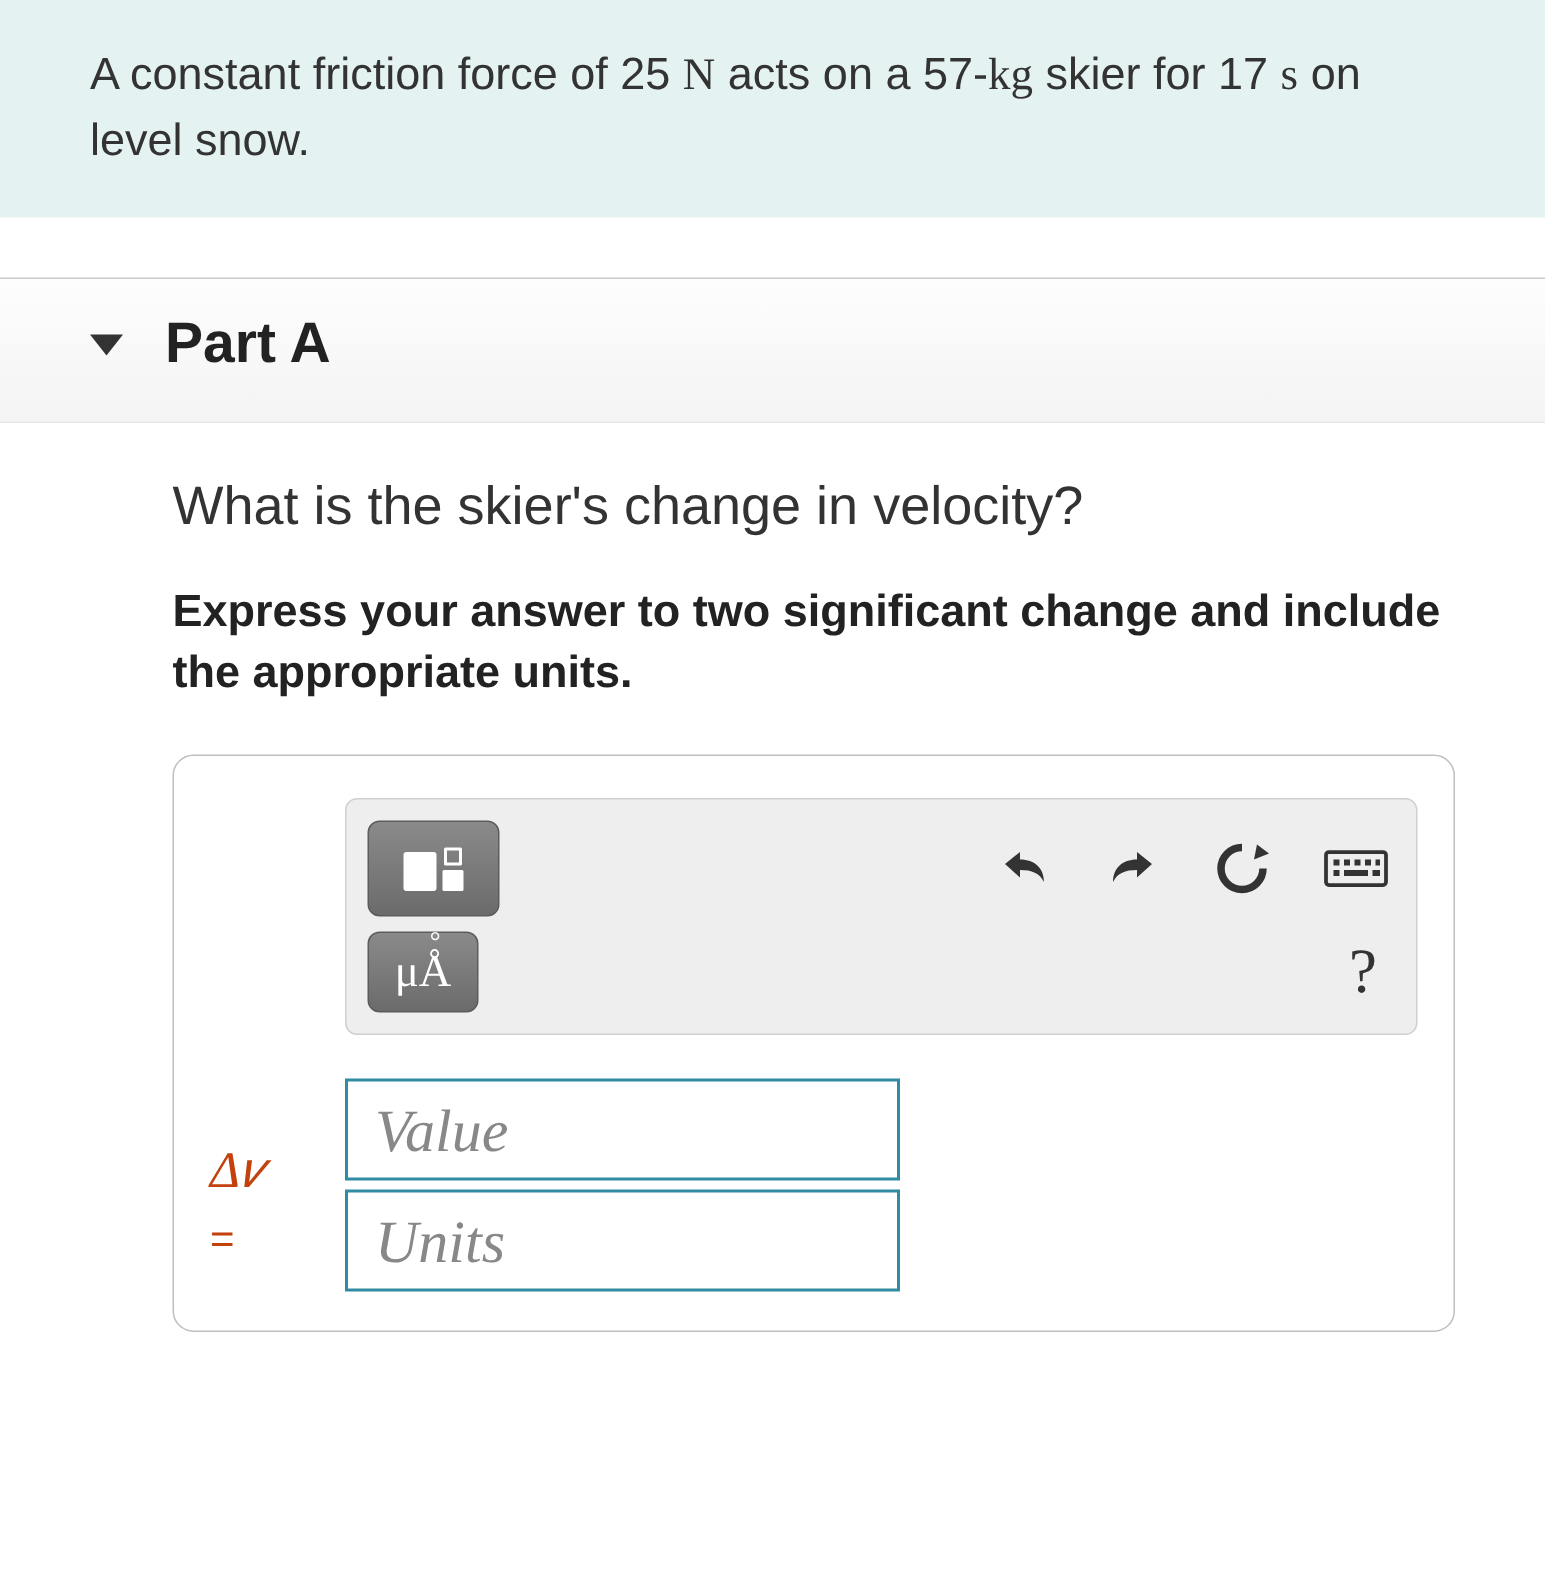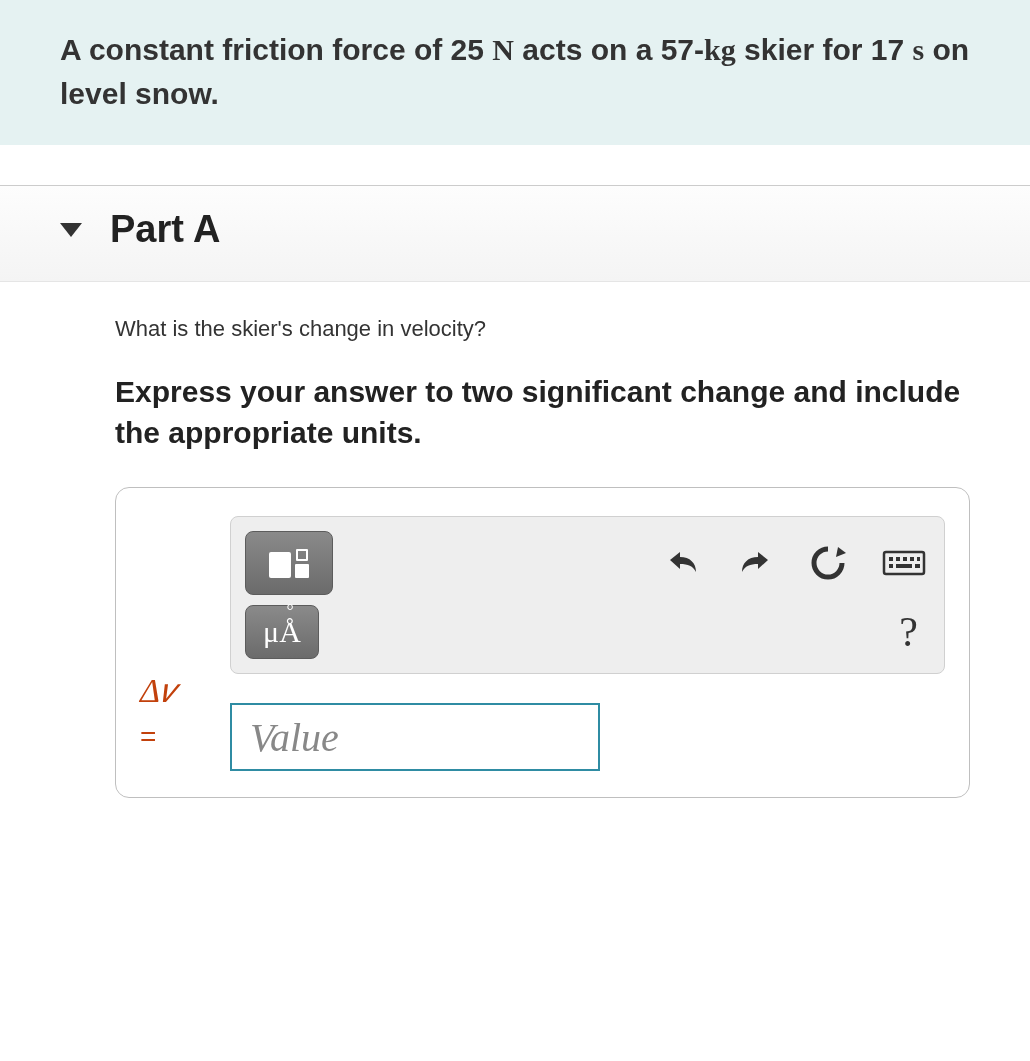--- a/index.html
+++ b/index.html
@@ -9,21 +9,20 @@
     font-family: Arial, Helvetica, sans-serif;
     background: #fff;
     width: 1030px;
   }
   .problem-statement {
     background: #e5f2f2;
     padding: 28px 60px 30px 60px;
     font-size: 30px;
     line-height: 1.45;
     color: #333;
-    font-weight: bold;
   }
   .math-var { font-family: 'Times New Roman', serif; }
   .spacer { height: 40px; }
   .part-header {
     border-top: 1px solid #ccc;
     border-bottom: 1px solid #e5e5e5;
     background: linear-gradient(#fdfdfd, #f4f4f4);
     padding: 22px 60px 30px 60px;
     display: flex;
     align-items: center;
@@ -37,21 +36,21 @@
   }
   .part-title {
     font-size: 38px;
     font-weight: bold;
     color: #222;
   }
   .part-body {
     padding: 34px 60px 0 115px;
   }
   .question {
-    font-size: 22px;
+    font-size: 36px;
     color: #333;
     margin-bottom: 30px;
   }
   .instruction {
     font-size: 30px;
     font-weight: bold;
     color: #222;
     line-height: 1.35;
     margin-bottom: 34px;
   }
@@ -235,16 +234,17 @@
               <span>μ<span class="A-ring">Å</span></span>
             </div>
           </div>
           <div class="toolbar-right">
             <div class="help-q">?</div>
           </div>
         </div>
       </div>
       <div class="inputs">
         <input class="value-input" placeholder="Value" style="">
+        <input class="units-input" placeholder="Units" style="">
       </div>
     </div>
   </div>
 </div>
 
 </body></html>

